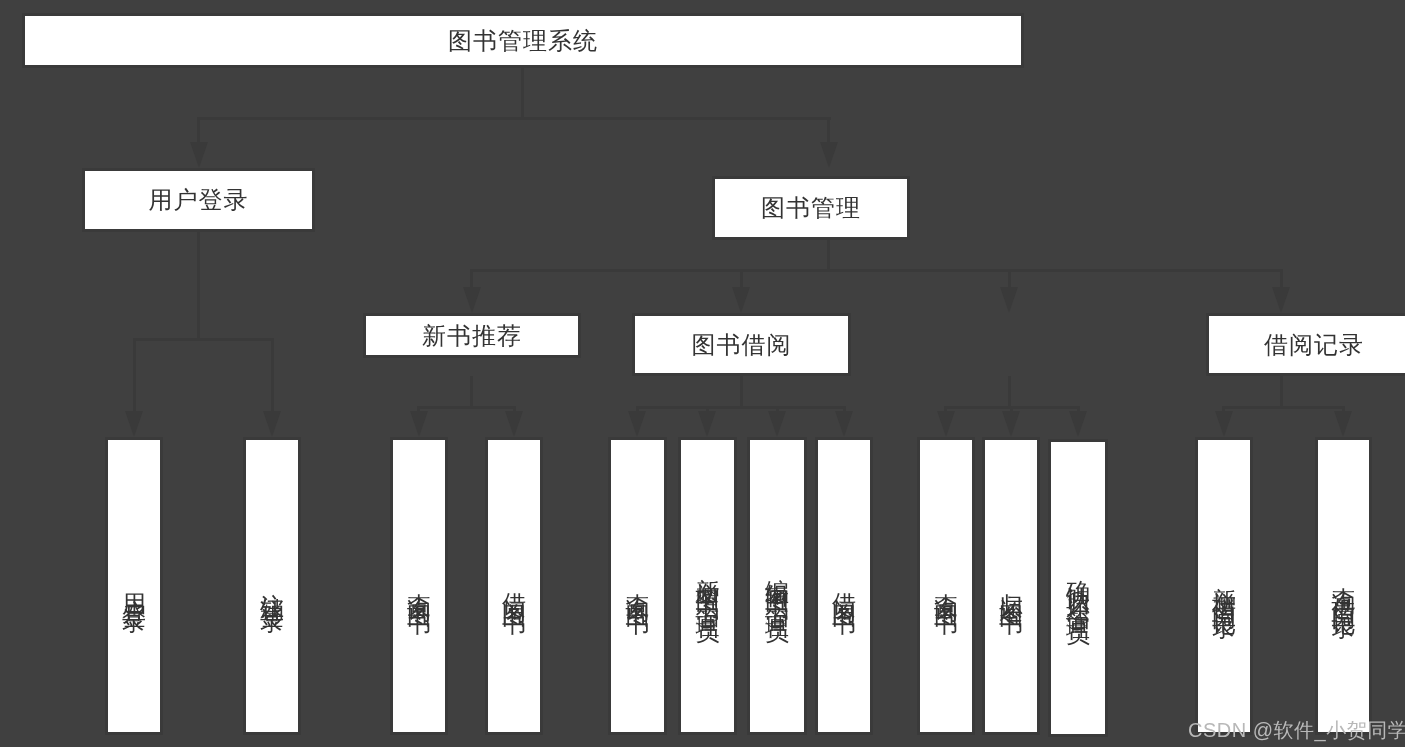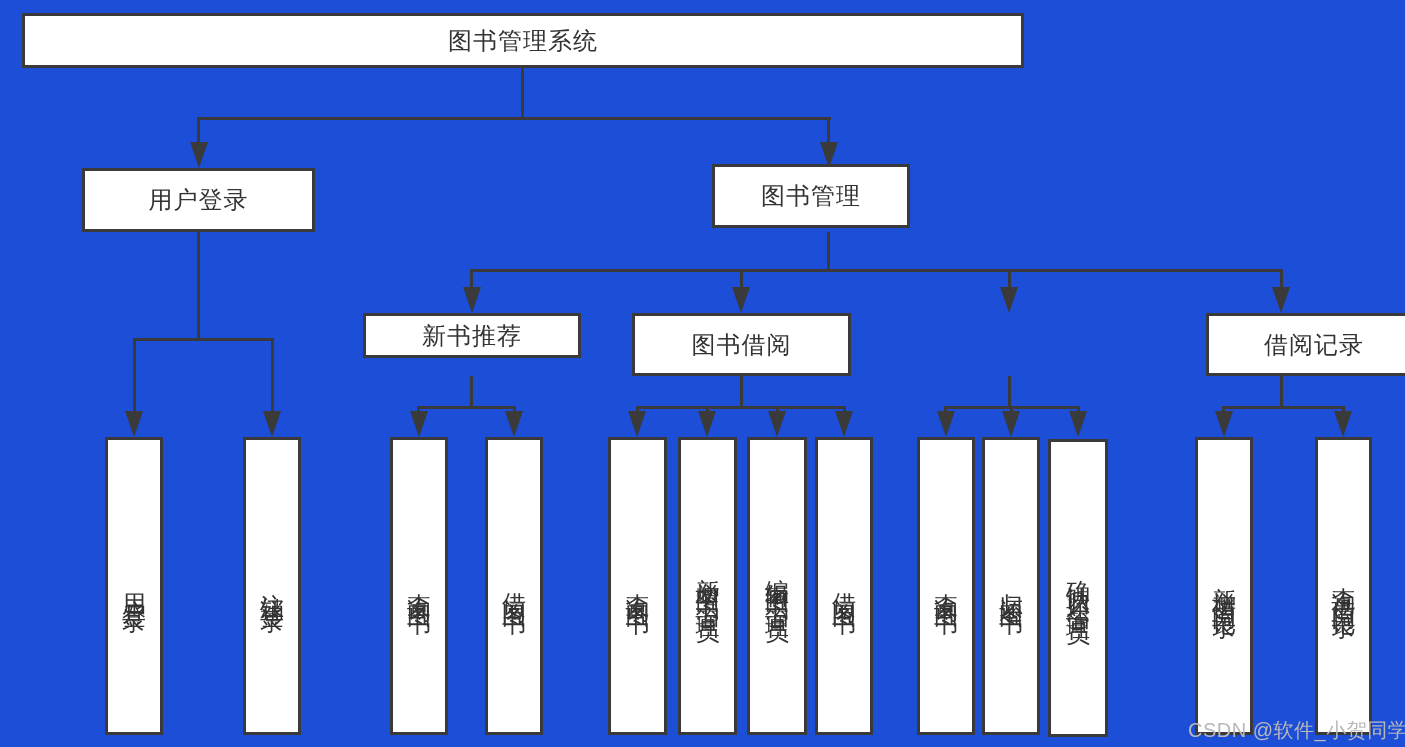--- a/index.html
+++ b/index.html
@@ -1,17 +1,17 @@
 <!DOCTYPE html>
 <html><head>
 <meta charset="utf-8">
 <style>
   html,body{margin:0;padding:0;background:#ffffff;}
   .canvas{
-    position:relative;width:1405px;height:747px;background:#1d4ed8;overflow:hidden;
+    position:relative;width:1405px;height:747px;background:#404040;overflow:hidden;
     font-family:"Liberation Sans","DejaVu Sans",sans-serif;color:#333333;
   }
   .box{
     position:absolute;box-sizing:border-box;border:3px solid #3a3a3a;background:#ffffff;
     display:flex;align-items:center;justify-content:center;
   }
   .box .lbl{font-size:24px;letter-spacing:1px;color:#333333;white-space:nowrap;}
   .vbox{
     position:absolute;box-sizing:border-box;border:3px solid #3a3a3a;background:#ffffff;
     display:flex;align-items:center;justify-content:center;
@@ -95,21 +95,21 @@
   <div class="line" style="left:1342px;top:406px;width:3px;height:9px;"></div>
   <div class="arrow" style="left:1334px;top:411px;"></div>
 
   <div class="box" style="left:22px;top:13px;width:1002px;height:55px;">
     <span class="lbl">图书管理系统</span>
   </div>
 
   <div class="box" style="left:82px;top:168px;width:233px;height:64px;">
     <span class="lbl">用户登录</span>
   </div>
-  <div class="box" style="left:712px;top:164px;width:198px;height:64px;">
+  <div class="box" style="left:712px;top:176px;width:198px;height:64px;">
     <span class="lbl">图书管理</span>
   </div>
 
   <div class="box" style="left:363px;top:313px;width:218px;height:45px;">
     <span class="lbl">新书推荐</span>
   </div>
   <div class="box" style="left:632px;top:313px;width:219px;height:63px;">
     <span class="lbl">图书借阅</span>
   </div>
   <div class="box" style="left:1206px;top:313px;width:216px;height:63px;">

